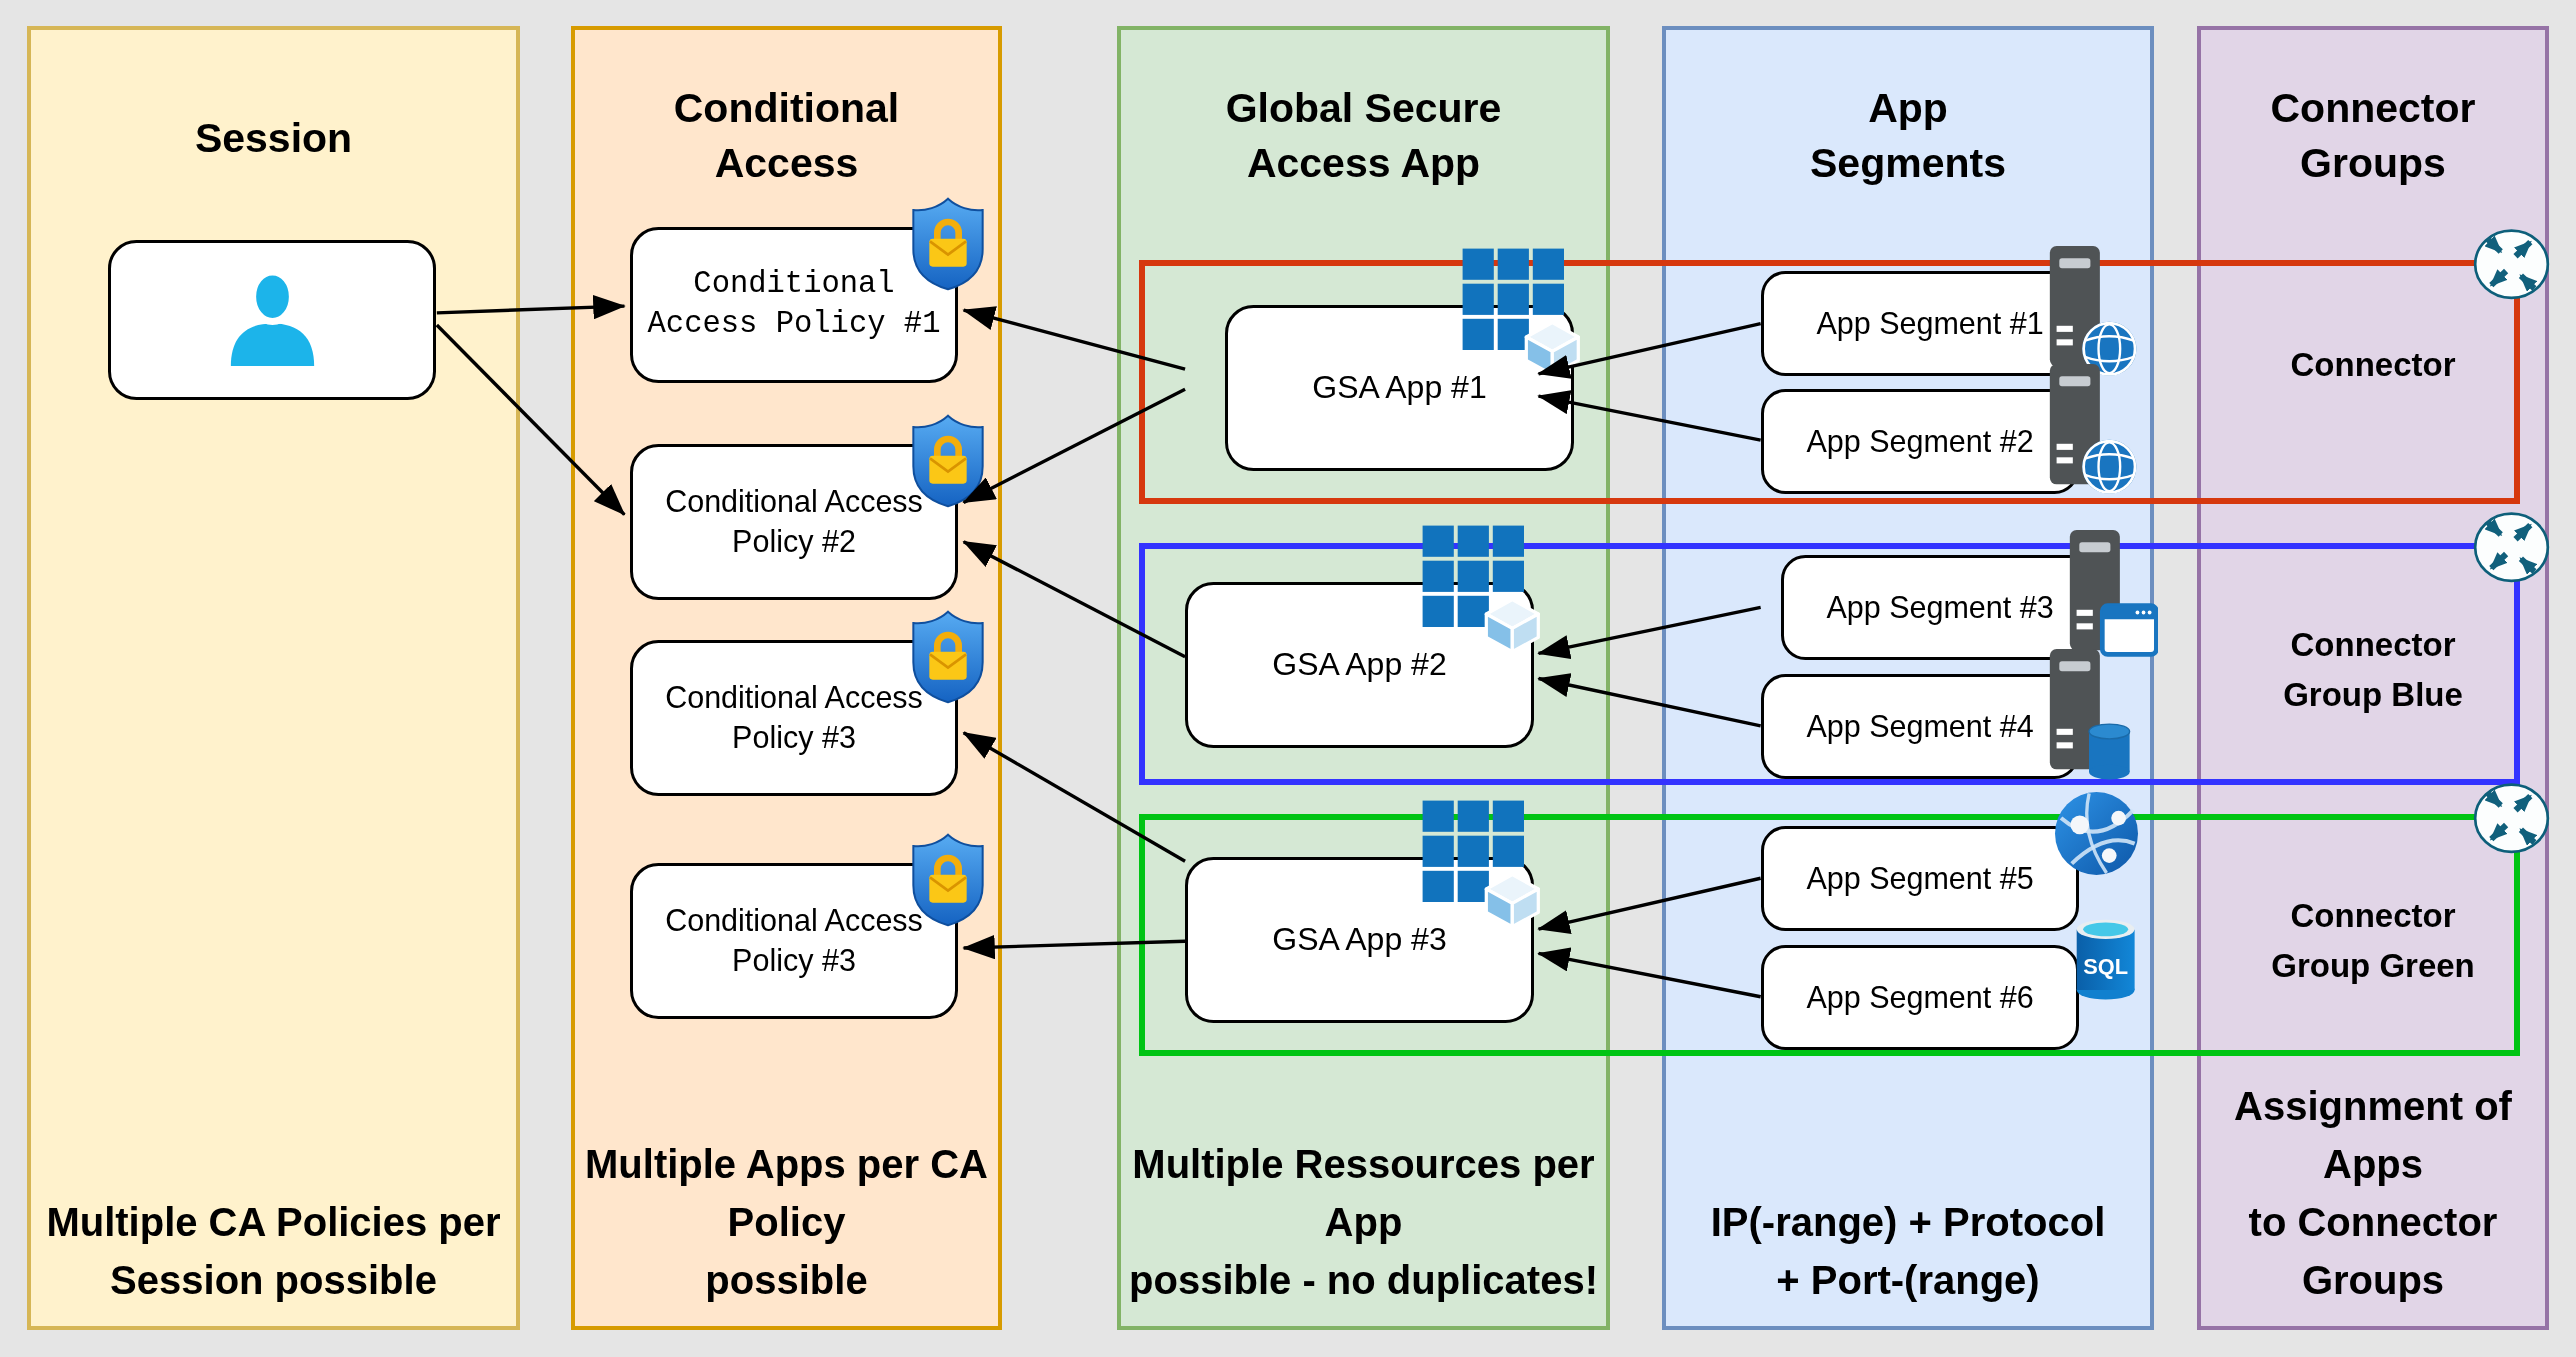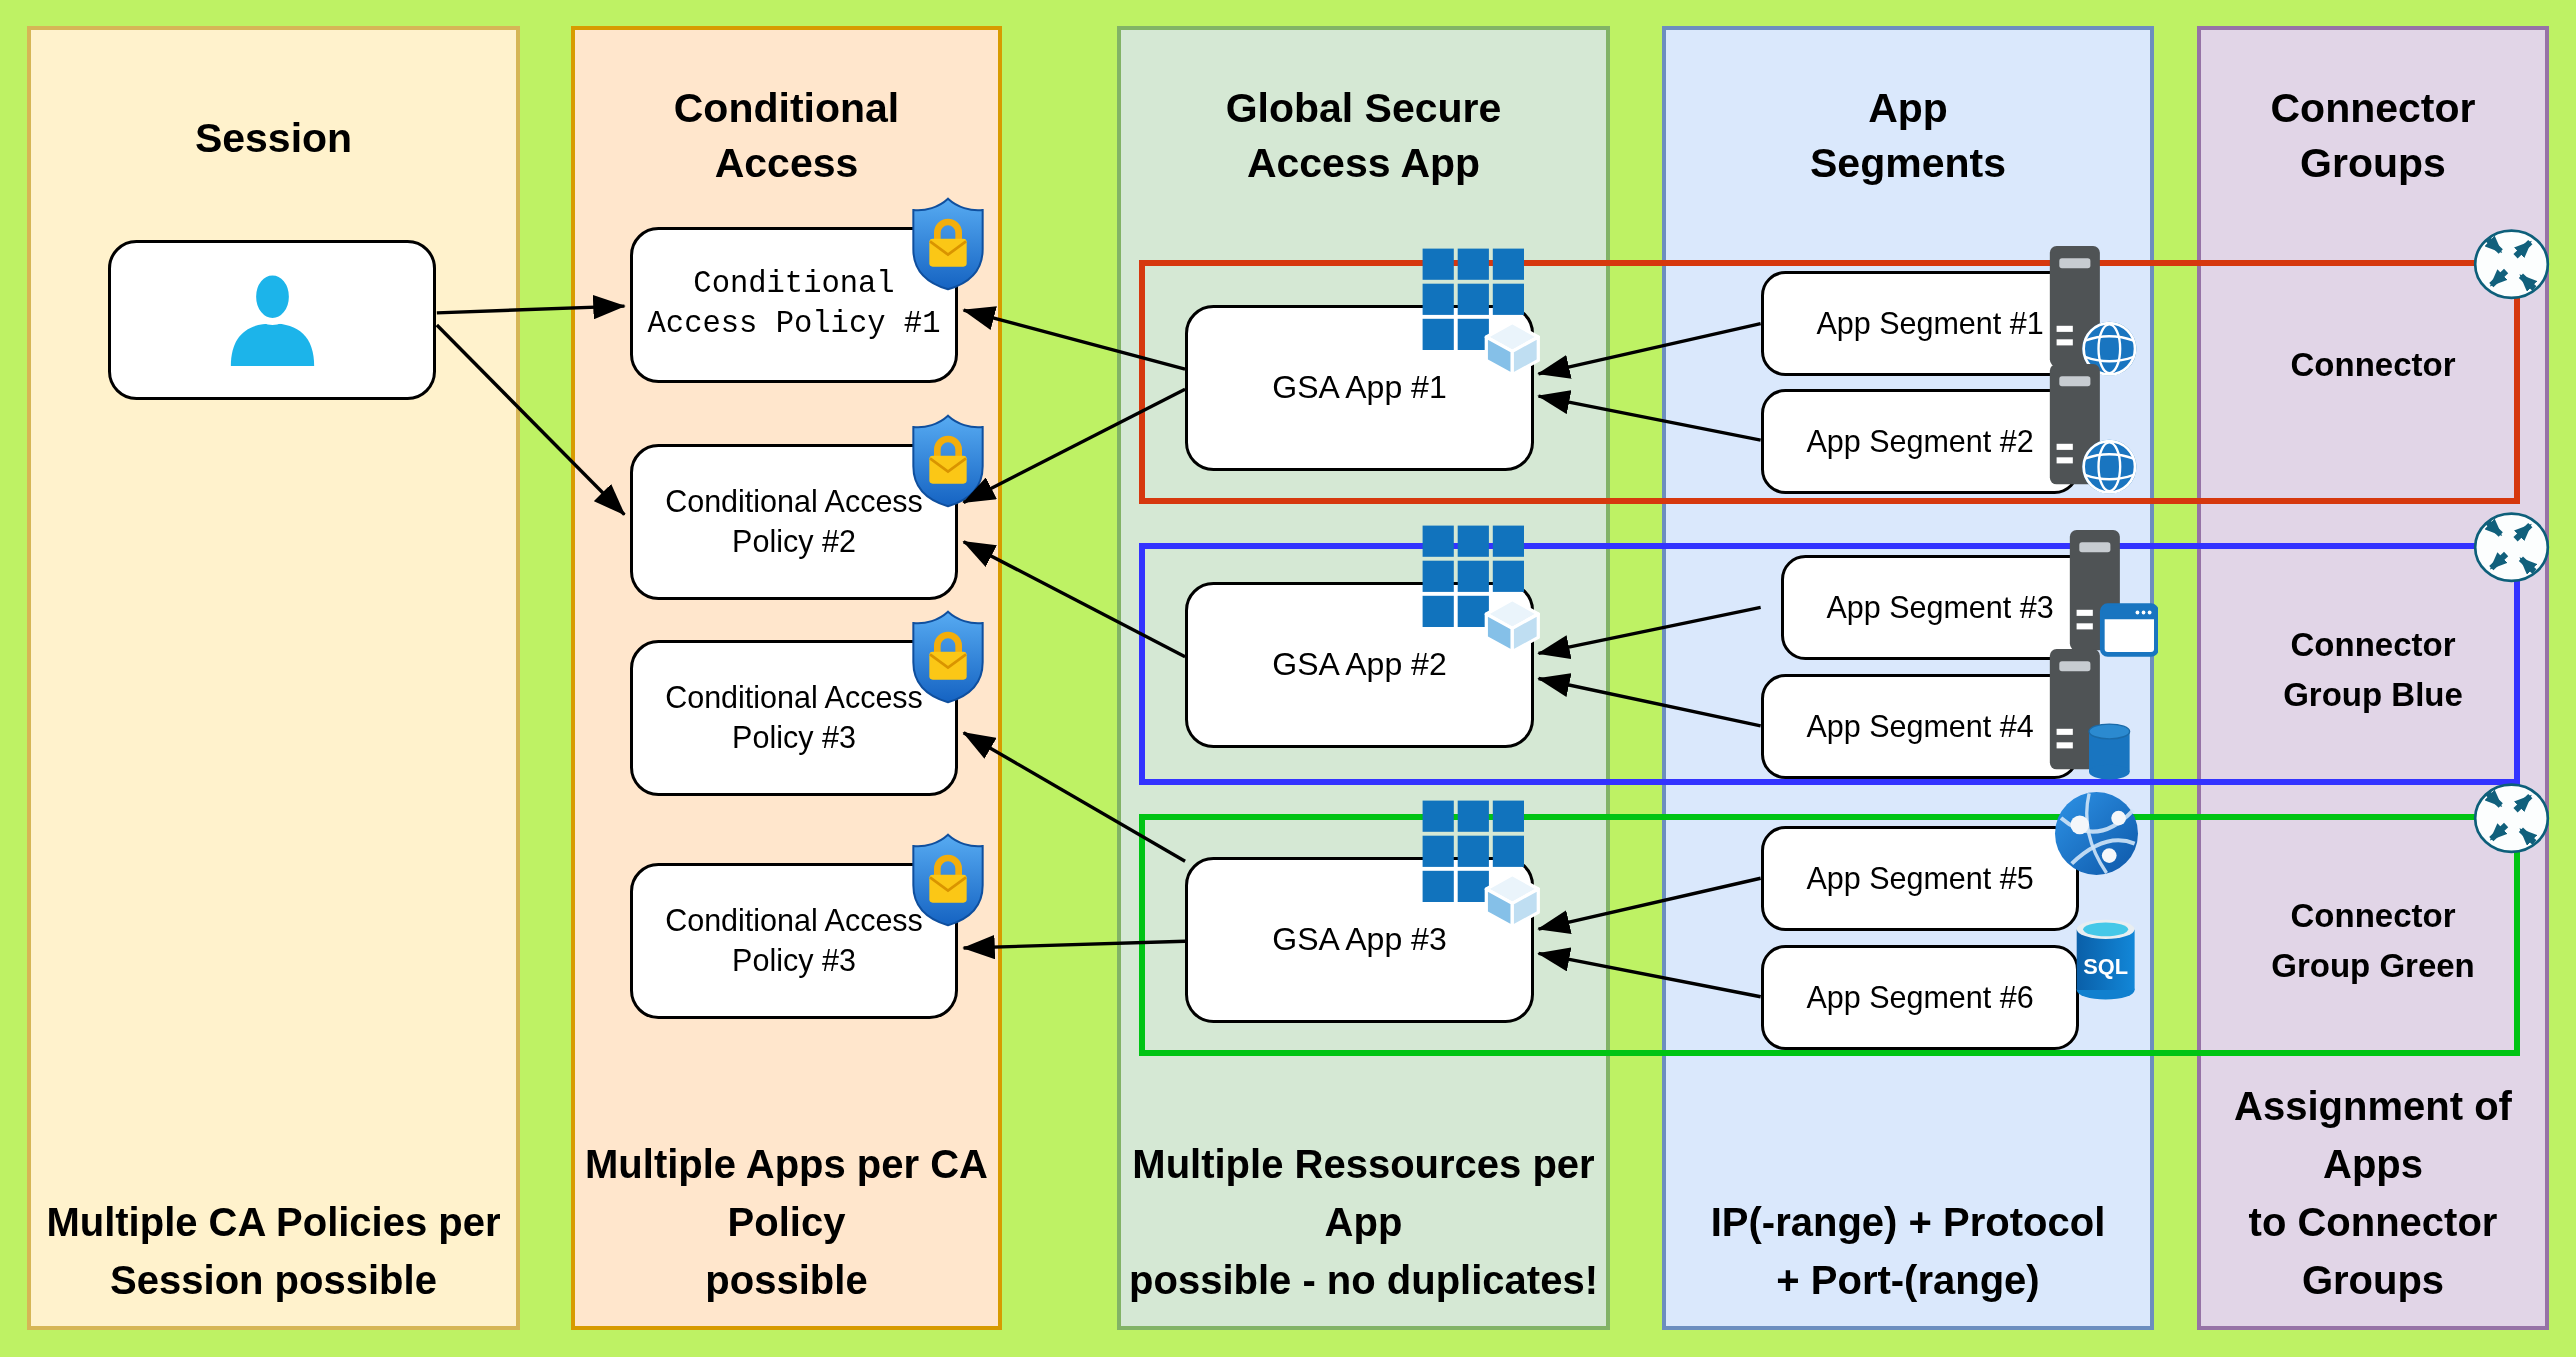--- a/index.html
+++ b/index.html
@@ -1,17 +1,17 @@
 <!DOCTYPE html>
 <html style="font-size:10.8px"><head>
 <meta charset="utf-8">
 <style>
   html,body{margin:0;padding:0;background:#000;}
   body{width:2576px;height:1357px;font-family:"Liberation Sans",sans-serif;}
-  #canvas{position:relative;width:2576px;height:1357px;background:#bef264;overflow:hidden;}
+  #canvas{position:relative;width:2576px;height:1357px;background:#e5e5e5;overflow:hidden;}
 
   .col{position:absolute;top:26px;height:1304px;border:4.7px solid;box-sizing:border-box;z-index:1;}
   .col-title{position:absolute;top:51px;left:0;right:0;text-align:center;
              font-size:41px;font-weight:700;line-height:1.33;color:#000;}
   .col-title span,.col-caption span,.cg-label span{display:block;}
   .col-caption{position:absolute;bottom:17px;left:0;right:0;text-align:center;
                font-size:40px;font-weight:700;line-height:1.45;color:#000;}
 
   .band{position:absolute;background:transparent;border:6.1px solid;box-sizing:border-box;z-index:5;}
 
@@ -167,21 +167,21 @@
       <span>Policy #3</span>
     </div>
     <svg class="icon-abs" style="right:-32.5px;top:-35px;" width="80" height="98" viewBox="0 0 120 144">
       <path d="M60 4 C74 17 94 23 112 21 L112 80 C112 113 91 131 60 140 C29 131 8 113 8 80 L8 21 C26 23 46 17 60 4 Z" fill="url(#shg)" stroke="#0f4f9e" stroke-width="3"></path>
       <path d="M44 66 v-11 a16 16 0 0 1 32 0 v11" fill="none" stroke="#f3ae0b" stroke-width="10"></path>
       <rect x="32" y="64" width="56" height="42" rx="5" fill="#fbc716"></rect>
       <path d="M33 68 L60 88 L87 68" fill="none" stroke="#d99400" stroke-width="4"></path>
     </svg>
   </div>
 
-  <div class="wbox r40" style="left:1185px;top:305px;width:349px;height:166px;">
+  <div class="wbox r40" style="left:1225px;top:305px;width:349px;height:166px;">
     <div class="lbl lbl-lg">GSA App #1</div>
     <svg class="icon-abs" style="right:-19px;top:-62px;" width="130" height="130" viewBox="0 0 200 200">
       <g fill="#1173bd">
         <rect x="4" y="4" width="48" height="48"></rect>
           <rect x="58" y="4" width="48" height="48"></rect>
           <rect x="112" y="4" width="48" height="48"></rect>
         <rect x="4" y="58" width="48" height="48"></rect>
           <rect x="58" y="58" width="48" height="48"></rect>
           <rect x="112" y="58" width="48" height="48"></rect>
         <rect x="4" y="112" width="48" height="48"></rect>

